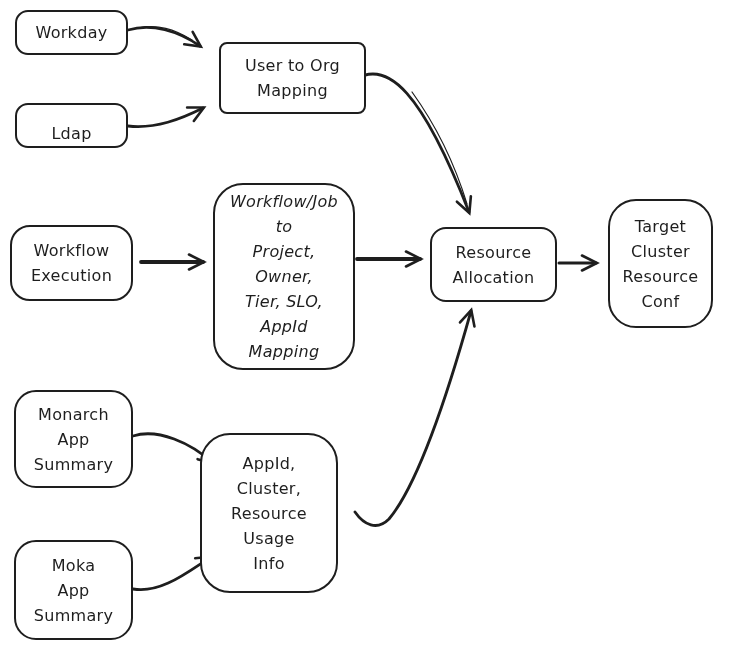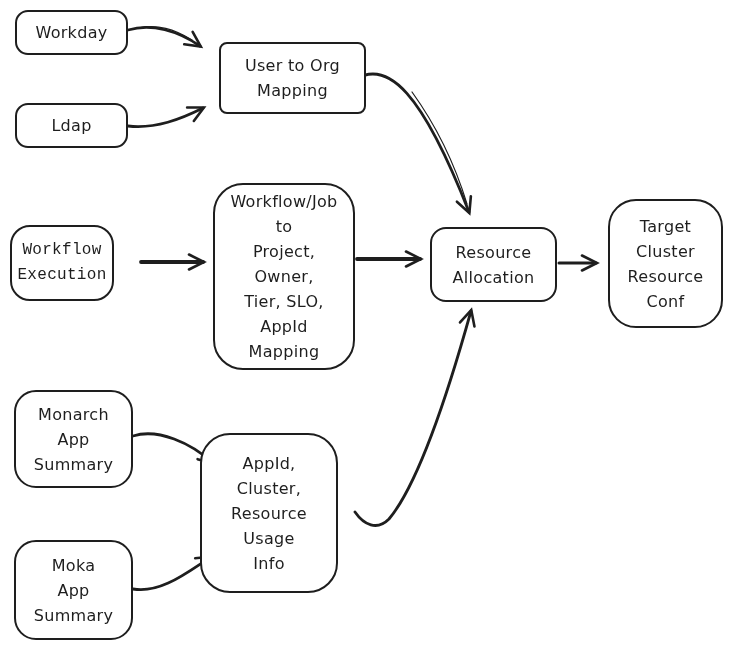--- a/index.html
+++ b/index.html
@@ -34,26 +34,26 @@
     text-align: center;
   }
   .node .label {
     white-space: pre-line;
     font-size: 16px;
     line-height: 25px;
     letter-spacing: 0.3px;
   }
   
   .n-workday        { left: 15px;  top: 10px;  width: 113px; height: 45px;  border-radius: 13px; }
-  .n-ldap           { left: 15px;  top: 103px; width: 113px; height: 45px;  border-radius: 13px; }
+  .n-ldap           { left: 15px;  top: 103px; width: 113px; height: 45px;  border-radius: 13px; align-items: flex-end; }
   .n-user-org       { left: 208px; top: 42px;  width: 147px; height: 72px;  border-radius: 8px; margin-left: 11px; }
-  .n-wf-exec        { left: 10px;  top: 225px; width: 104px; height: 76px;  border-radius: 20px; font-family: Liberation Mono, monospace; }
-  .n-wf-job         { left: 213px; top: 183px; width: 142px; height: 187px; border-radius: 30px; }
+  .n-wf-exec        { left: 10px;  top: 225px; width: 123px; height: 76px;  border-radius: 20px; }
+  .n-wf-job         { left: 213px; top: 183px; width: 142px; height: 187px; border-radius: 30px; font-style: italic; }
   .n-res-alloc      { left: 430px; top: 227px; width: 127px; height: 75px;  border-radius: 16px; }
-  .n-target         { left: 608px; top: 199px; width: 115px; height: 129px; border-radius: 28px; }
+  .n-target         { left: 608px; top: 199px; width: 105px; height: 129px; border-radius: 28px; }
   .n-monarch        { left: 14px;  top: 390px; width: 119px; height: 98px;  border-radius: 22px; }
   .n-moka           { left: 14px;  top: 540px; width: 119px; height: 100px; border-radius: 22px; justify-content: center; }
   .n-appid          { left: 200px; top: 433px; width: 138px; height: 160px; border-radius: 30px; }
 </style>
 </head>
 <body>
 
 <div class="canvas">
 
   <svg class="arrows" width="732" height="650" viewBox="0 0 732 650" fill="none" stroke="#1e1e1e" stroke-width="2.8" stroke-linecap="round">

